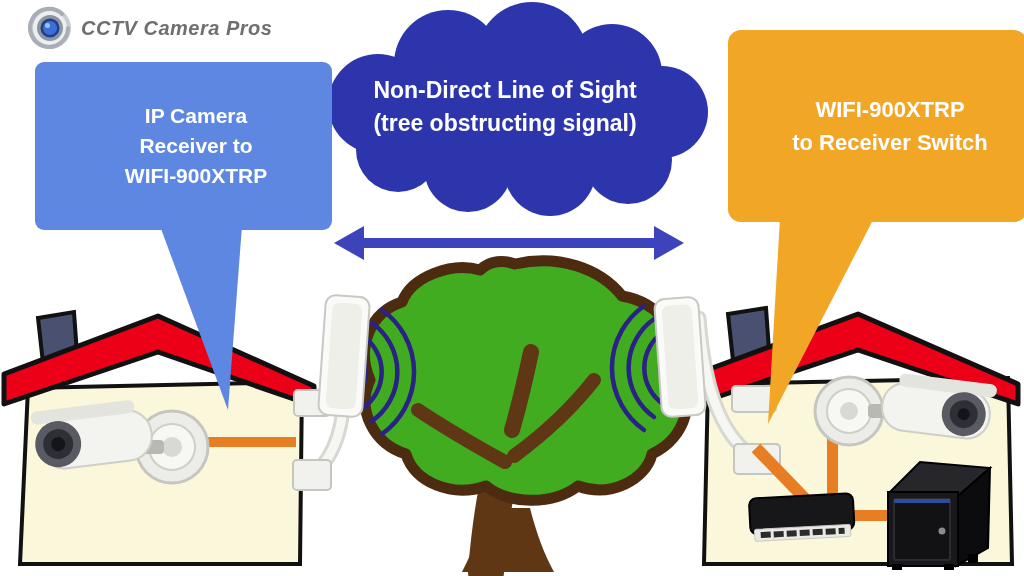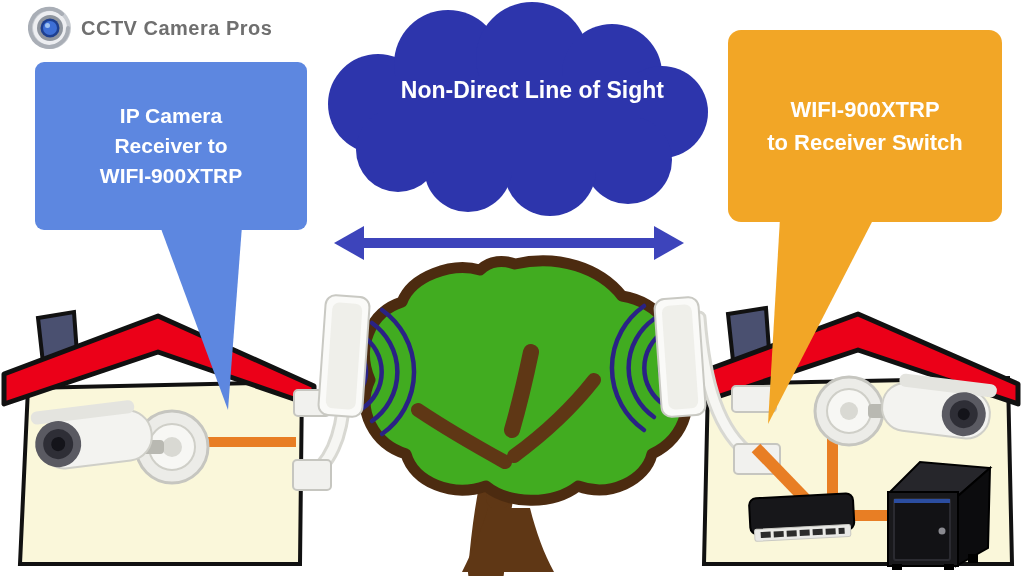--- a/index.html
+++ b/index.html
@@ -3,30 +3,30 @@
 <meta charset="utf-8">
 <style>
   html,body { margin:0; padding:0; background:#fff; }
   .stage {
     position:relative; width:1024px; height:576px; overflow:hidden;
     background:#ffffff; font-family:"Liberation Sans", sans-serif;
   }
   .scene { position:absolute; left:0; top:0; width:1024px; height:576px; }
   .callout {
     position:absolute; color:#fff; font-weight:700; text-align:center;
-    display:flex; flex-direction:column; justify-content:center;
+    display:flex; flex-direction:column; justify-content:center;padding-left:25px;
   }
   .callout-left  { left:35px; top:62px;  width:272px; height:168px; border-radius:9px;  font-size:21px; line-height:30px; }
   .callout-right { left:728px; top:30px; width:274px; height:192px; border-radius:13px; font-size:22px; line-height:33px; }
   .cloud-text {
-    position:absolute; left:314px; top:74px; width:350px; text-align:right;
+    position:absolute; left:330px; top:74px; width:350px; text-align:center;
     color:#fff; font-weight:700; font-size:23px; line-height:33px;
   }
   .logo { position:absolute; left:28px; top:6px; display:flex; align-items:center; gap:9px; }
-  .logo-text { font-size:20px; font-weight:700; letter-spacing:.5px; }
+  .logo-text { font-size:20px; font-weight:700; font-style:italic; letter-spacing:.5px; }
 </style>
 </head>
 <body>
 
 <div class="stage">
 
   <svg class="scene" viewBox="0 0 1024 576">
 
     <g fill="#2D35AC">
       <circle cx="378" cy="104" r="50"></circle>
@@ -178,20 +178,21 @@
   </div>
 
   <div class="callout callout-left" style="background: rgb(93, 135, 224); color: rgb(255, 255, 255);">
     <div>IP Camera</div>
     <div>Receiver to</div>
     <div>WIFI-900XTRP</div>
   </div>
 
   <div class="cloud-text" style="color: rgb(255, 255, 255);">
     <div>Non-Direct Line of Sight</div>
+    <div>(tree obstructing signal)</div>
   </div>
 
   <div class="callout callout-right" style="background: rgb(242, 166, 38); color: rgb(255, 255, 255);">
     <div>WIFI-900XTRP</div>
     <div>to Receiver Switch</div>
   </div>
 
 </div>
 
 </body></html>

